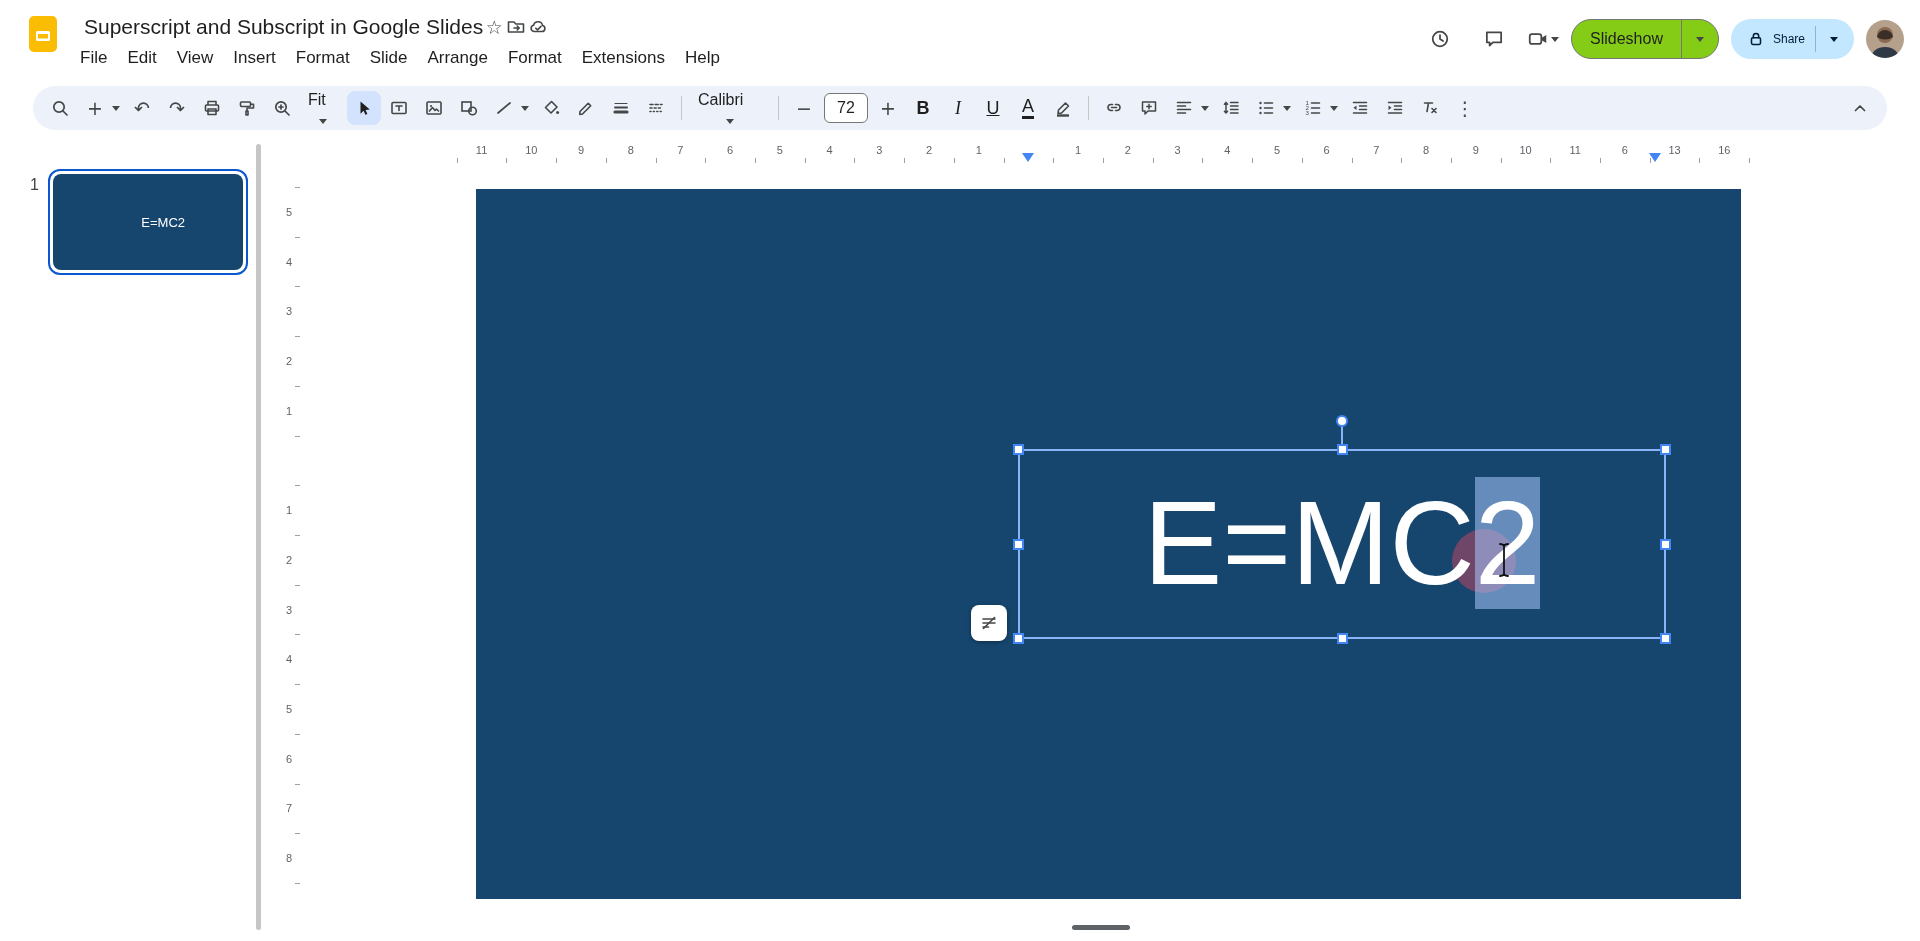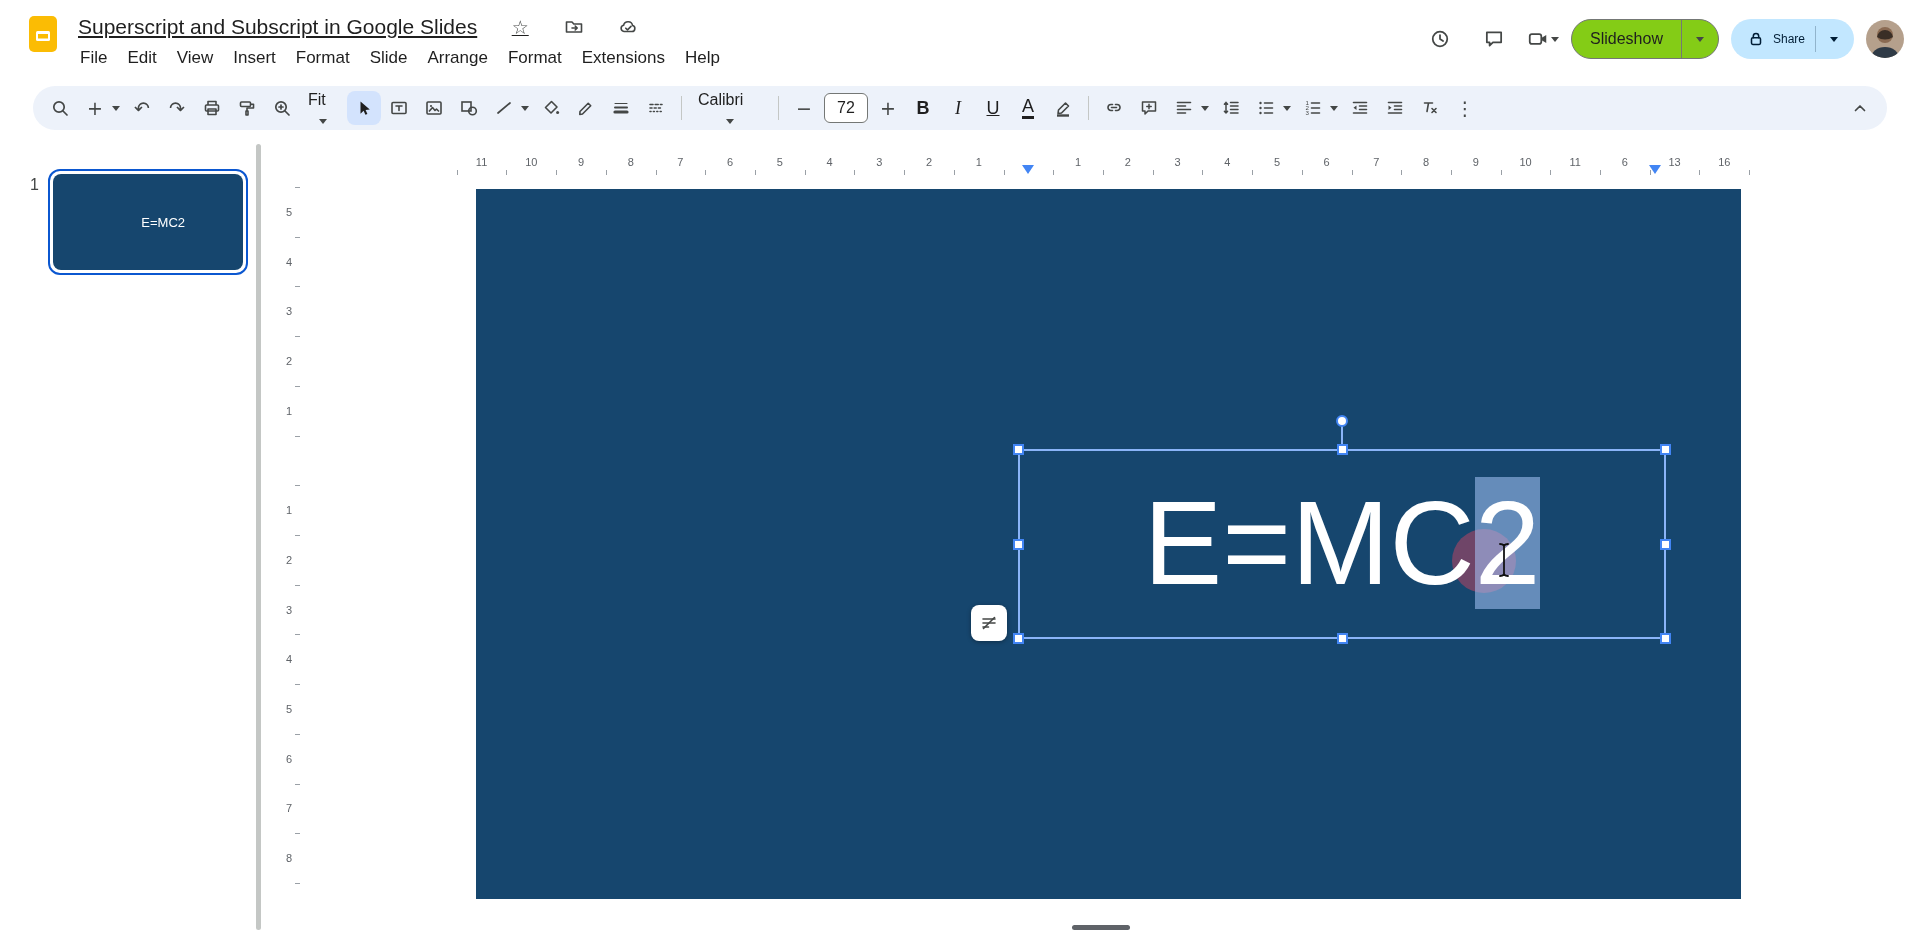--- a/index.html
+++ b/index.html
@@ -12,21 +12,21 @@
     --selection-highlight:rgba(168,199,250,.55); --selection-border:#8ab4f8;
     --handle-border:#4285f4; --cursor-blob:rgba(219,68,97,.45);
     --icon-gray:#444746; --ruler-text:#5f6368;
   }
   svg{display:block;}
   .icon{color:var(--icon-gray);display:flex;align-items:center;justify-content:center;}
 
   
   #header{position:absolute;top:0;left:0;width:100%;height:80px;background:#fff;}
   #logo{position:absolute;left:26px;top:14px;width:34px;height:40px;cursor:pointer;}
-  #title-area{position:absolute;left:78px;top:12px;display:flex;align-items:center;gap:32px;height:30px;text-decoration:underline;}
+  #title-area{position:absolute;left:84px;top:12px;display:flex;align-items:center;gap:0;height:30px;}
   #doc-title{font-size:21px;color:#1f1f1f;white-space:nowrap;}
   .hicon{width:22px;height:22px;font-size:19px;color:var(--icon-gray);display:flex;align-items:center;justify-content:center;cursor:pointer;}
   #menubar{position:absolute;left:70px;top:42px;display:flex;}
   .menu-item{padding:5px 10px;font-size:17px;color:#1f1f1f;border-radius:6px;cursor:pointer;line-height:22px;}
   #header-right{position:absolute;right:16px;top:18px;display:flex;align-items:center;gap:12px;height:42px;}
   .hr-btn{width:42px;height:42px;border-radius:50%;display:flex;align-items:center;justify-content:center;cursor:pointer;}
   #cam-group{display:flex;align-items:center;gap:2px;cursor:pointer;}
   .caret{width:0;height:0;border-left:4.5px solid transparent;border-right:4.5px solid transparent;border-top:5.5px solid var(--icon-gray);}
   #slideshow-btn{display:flex;align-items:stretch;height:40px;border:1px solid #747775;border-radius:20px;overflow:hidden;background:#84cc16;cursor:pointer;}
   #slideshow-label{display:flex;align-items:center;padding:0 18px;font-size:16px;color:#1f1f1f;}
@@ -57,21 +57,21 @@
 
   
   #filmstrip{position:absolute;left:0;top:136px;width:256px;bottom:0;background:#fff;}
   #slide-number{position:absolute;left:30px;top:40px;font-size:16px;color:#444746;}
   #thumb-wrap{position:absolute;left:48px;top:33px;width:200px;height:106px;border:2px solid var(--accent-blue);border-radius:12px;padding:3px;background:#fff;cursor:pointer;}
   #thumb{width:100%;height:100%;background:var(--slide-bg);border-radius:8px;position:relative;}
   #thumb-text{position:absolute;left:58%;top:50%;transform:translate(-50%,-50%);color:#fff;font-size:13px;white-space:nowrap;}
   #film-scrollbar{position:absolute;left:256px;top:144px;width:5px;height:786px;background:#c4c7c5;border-radius:3px;}
 
   
-  #hruler{position:absolute;left:268px;top:152px;width:1652px;height:26px;text-align:right;}
+  #hruler{position:absolute;left:268px;top:140px;width:1652px;height:26px;text-align:right;}
   .hr-num{position:absolute;top:4px;transform:translateX(-50%);font-size:11px;color:var(--ruler-text);}
   .hr-tick{position:absolute;bottom:3px;width:1px;height:5px;background:#9aa0a6;}
   .indent-marker{position:absolute;top:13px;width:0;height:0;border-left:6px solid transparent;border-right:6px solid transparent;border-top:9px solid var(--handle-border);cursor:pointer;}
   #vruler{position:absolute;left:278px;top:168px;width:26px;bottom:0;}
   .vr-num{position:absolute;left:8px;transform:translateY(-50%);font-size:11px;color:var(--ruler-text);}
   .vr-tick{position:absolute;left:17px;height:1px;width:5px;background:#9aa0a6;}
 
   
   #slide{position:absolute;left:476px;top:189px;width:1265px;height:710px;background:var(--slide-bg);}
   #textbox{position:absolute;left:542px;top:260px;width:648px;height:190px;border:2px solid var(--selection-border);display:flex;align-items:center;justify-content:center;cursor:text;}

